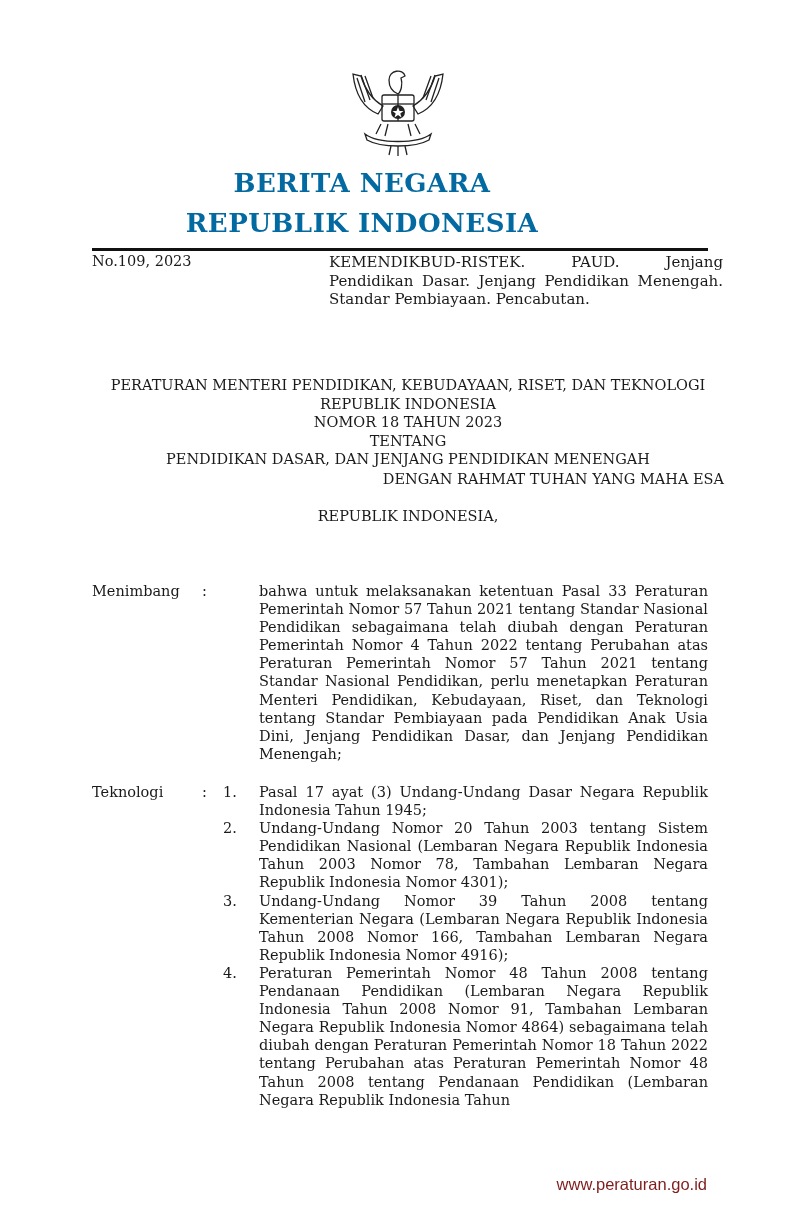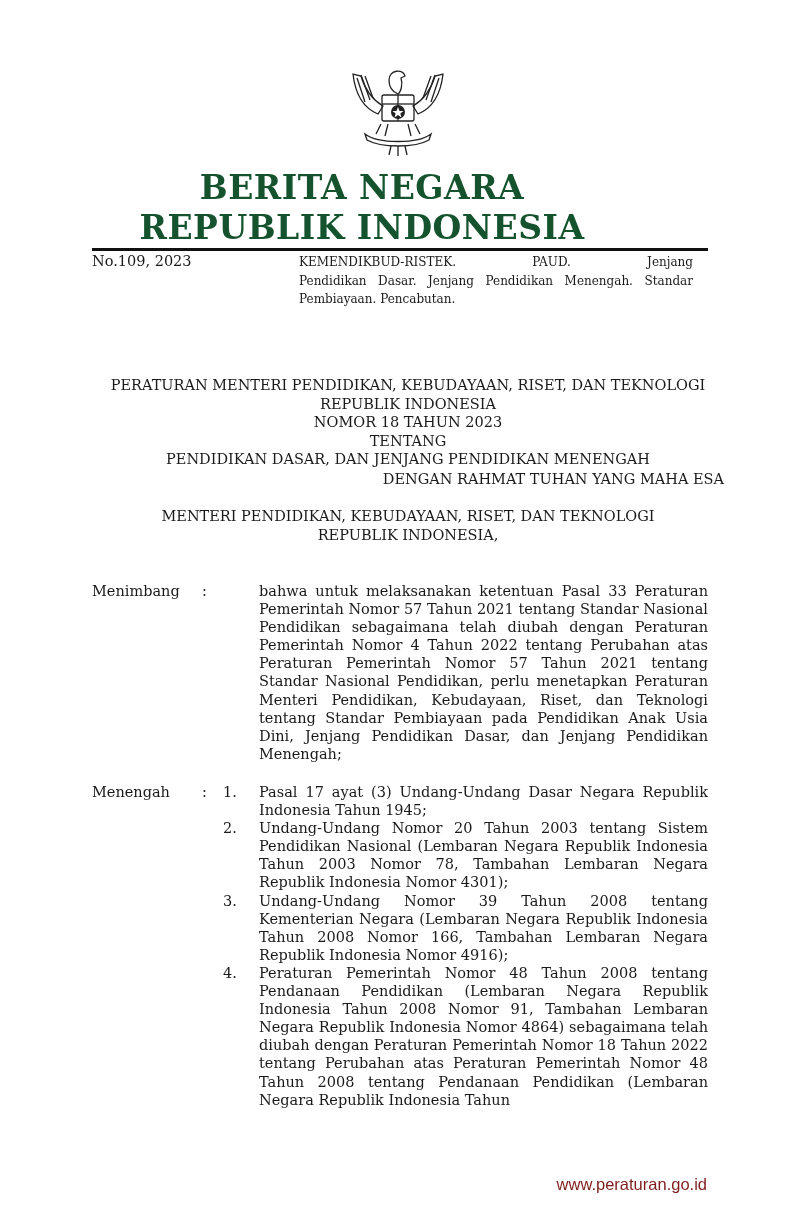--- a/index.html
+++ b/index.html
@@ -1,26 +1,26 @@
 <!DOCTYPE html>
 <html><head>
 <meta charset="utf-8">
 <style>
   html, body { margin: 0; padding: 0; background: #ffffff; }
   body { width: 800px; height: 1223px; position: relative; overflow: hidden;
          font-family: "DejaVu Serif", serif; color: #1a1a1a; }
   .emblem { position: absolute; left: 343px; top: 62px; width: 110px; height: 100px; }
   .mast { position: absolute; left: 0; width: 724px; text-align: center;
-          font-family: "DejaVu Serif", serif; font-weight: bold; font-size: 33px;
-          letter-spacing: 0.5px; color: #14532d; }
+          font-family: "DejaVu Serif", serif; font-weight: bold; font-size: 26px;
+          letter-spacing: 0.5px; color: #0369a1; }
   .mast1 { top: 168px; }
   .mast2 { top: 208px; }
   .rule { position: absolute; left: 92px; width: 616px; top: 248px; height: 3px; background: #111; }
   .ref-no { position: absolute; left: 92px; top: 253px; font-size: 14.5px; text-align: center; }
-  .ref-subj { position: absolute; left: 299px; top: 253px; width: 394px; font-size: 12px;
+  .ref-subj { position: absolute; left: 329px; top: 253px; width: 394px; font-size: 15px;
               line-height: 18.5px; text-align: justify; text-align-last: left; }
   .ref-subj .first { text-align-last: justify; display: block; }
   .center-block { position: absolute; left: 92px; width: 632px; text-align: center; font-size: 14.5px; line-height: 18.5px; }
   .title-block { top: 354px; margin-top: 22px; }
   .grace { top: 470px; text-align: right; }
   .minister { top: 507px; }
   .section { position: absolute; left: 92px; width: 616px; font-size: 14.5px; line-height: 18.1px; }
   .sec-label { position: absolute; left: 0; top: 0; }
   .sec-colon { position: absolute; left: 110px; top: 0; }
   .sec-body { position: absolute; left: 167px; width: 449px; text-align: justify; }
@@ -70,32 +70,31 @@
   <div>PERATURAN MENTERI PENDIDIKAN, KEBUDAYAAN, RISET, DAN TEKNOLOGI</div>
   <div>REPUBLIK INDONESIA</div>
   <div>NOMOR 18 TAHUN 2023</div>
   <div>TENTANG</div>
   <div>PENDIDIKAN DASAR, DAN JENJANG PENDIDIKAN MENENGAH</div>
 </div>
 
 <div class="center-block grace">DENGAN RAHMAT TUHAN YANG MAHA ESA</div>
 
 <div class="center-block minister">
-  <div>MENTERI PENDIDIKAN, KEBUDAYAAN, RISET, DAN TEKNOLOGI</div>
   <div>REPUBLIK INDONESIA,</div>
 </div>
 
 <div class="section menimbang">
   <span class="sec-label">Menimbang</span>
   <span class="sec-colon">:</span>
   <div class="sec-body">bahwa untuk melaksanakan ketentuan Pasal 33 Peraturan Pemerintah Nomor 57 Tahun 2021 tentang Standar Nasional Pendidikan sebagaimana telah diubah dengan Peraturan Pemerintah Nomor 4 Tahun 2022 tentang Perubahan atas Peraturan Pemerintah Nomor 57 Tahun 2021 tentang Standar Nasional Pendidikan, perlu menetapkan Peraturan Menteri Pendidikan, Kebudayaan, Riset, dan Teknologi tentang Standar Pembiayaan pada Pendidikan Anak Usia Dini, Jenjang Pendidikan Dasar, dan Jenjang Pendidikan Menengah;</div>
 </div>
 
 <div class="section mengingat">
-  <span class="sec-label">Menengah</span>
+  <span class="sec-label">Teknologi</span>
   <span class="sec-colon">:</span>
   <div class="items">
     <div class="item">
       <span class="item-num">1.</span>
       <div class="item-text">Pasal 17 ayat (3) Undang-Undang Dasar Negara Republik Indonesia Tahun 1945;</div>
     </div>
     <div class="item">
       <span class="item-num">2.</span>
       <div class="item-text">Undang-Undang Nomor 20 Tahun 2003 tentang Sistem Pendidikan Nasional (Lembaran Negara Republik Indonesia Tahun 2003 Nomor 78, Tambahan Lembaran Negara Republik Indonesia Nomor 4301);</div>
     </div>

